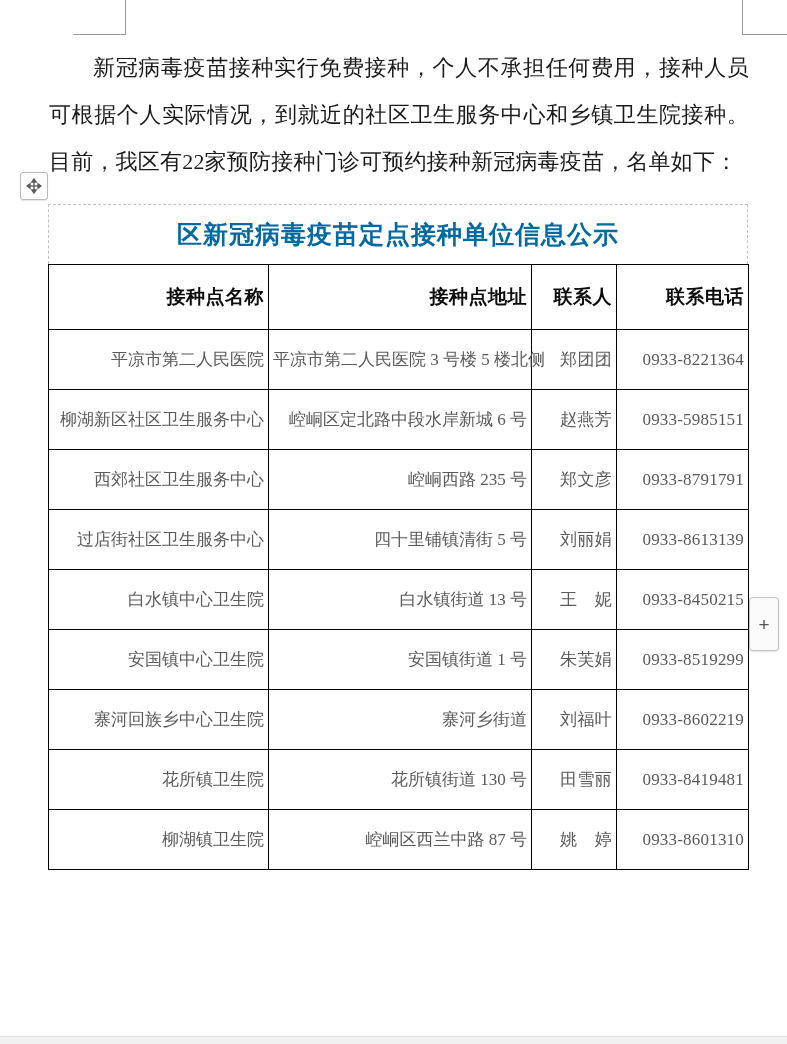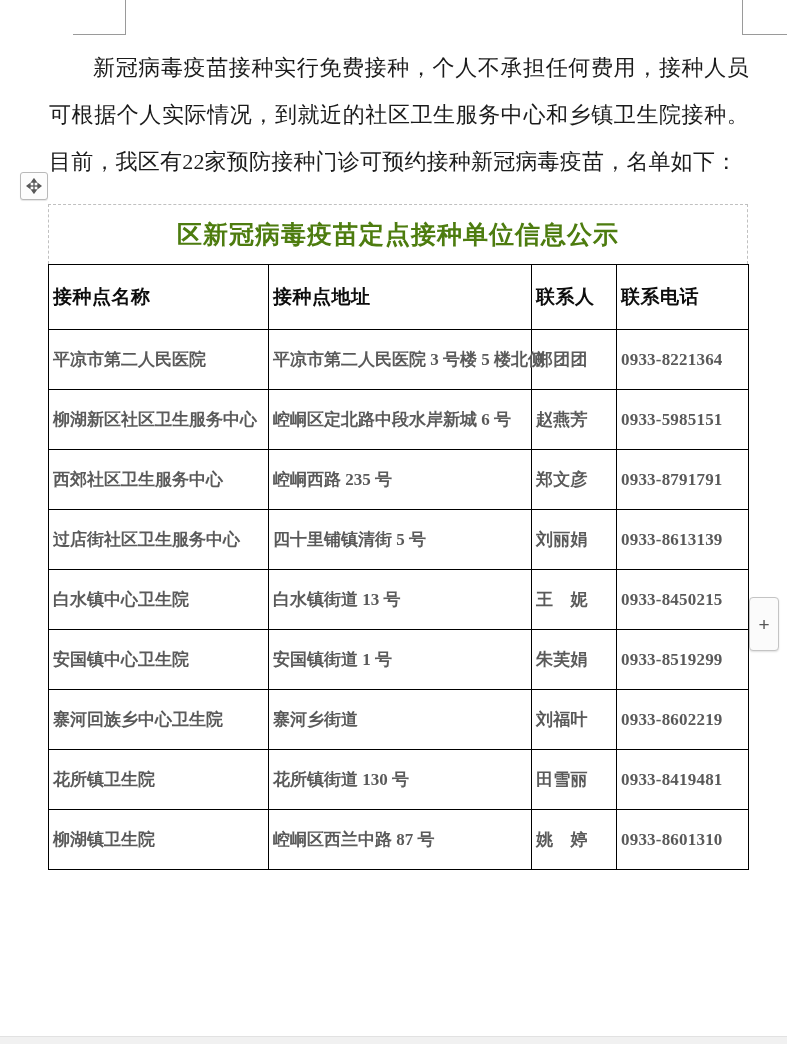--- a/index.html
+++ b/index.html
@@ -108,51 +108,51 @@
   #table-caption {
     box-sizing: border-box;
     height: 60px;
     border: 1px dashed #c0c0c0;
     border-bottom: none;
     display: flex;
     align-items: center;
     justify-content: center;
     font-size: 25px;
     font-weight: bold;
-    color: #4d7c0f;
+    color: #0369a1;
     letter-spacing: 1px;
     font-family: "Liberation Serif", "DejaVu Serif", serif;
   }
 
   
   table.grid {
     border-collapse: collapse;
     width: 700px;
     table-layout: fixed;
     background: #ffffff;
   }
   table.grid th,
   table.grid td {
     border: 1px solid #000000;
-    text-align: left;
+    text-align: right;
     vertical-align: middle;
     padding: 0 4px;
     font-family: "Liberation Serif", "DejaVu Serif", serif;
   }
   table.grid th {
     height: 64px;
     font-size: 19px;
     font-weight: bold;
     color: #0d0d0d;
     letter-spacing: 0.5px;
   }
   table.grid td {
     height: 59px;
     font-size: 17px;
-    font-weight: bold;
+    font-weight: normal;
     color: #5a5a5a;
     white-space: nowrap;
   }
   td.c-phone {
     font-size: 19px;
     color: #3c3c3c;
     letter-spacing: 0.2px;
   }
   td.c-contact { letter-spacing: 0.3px; }
 

